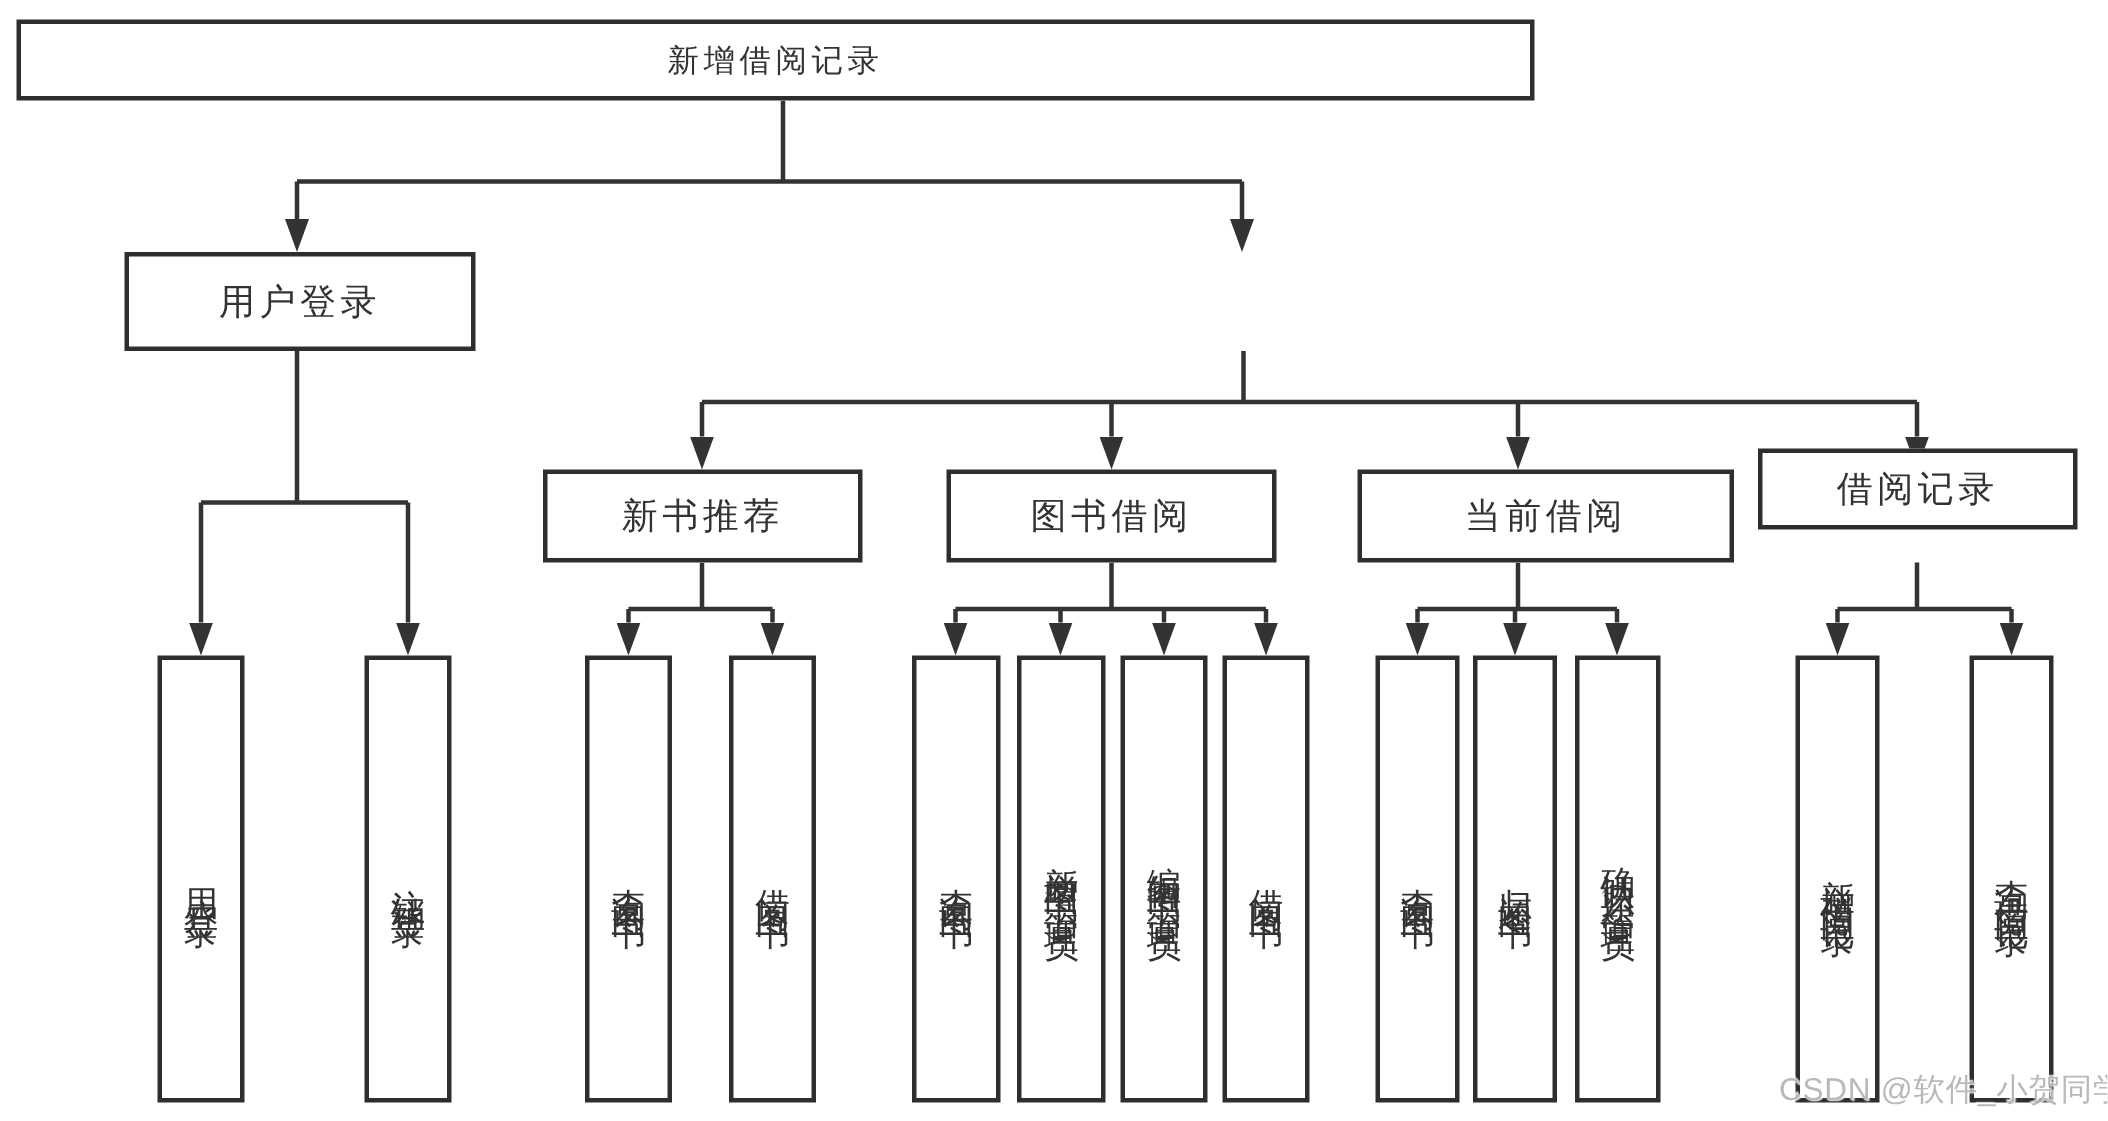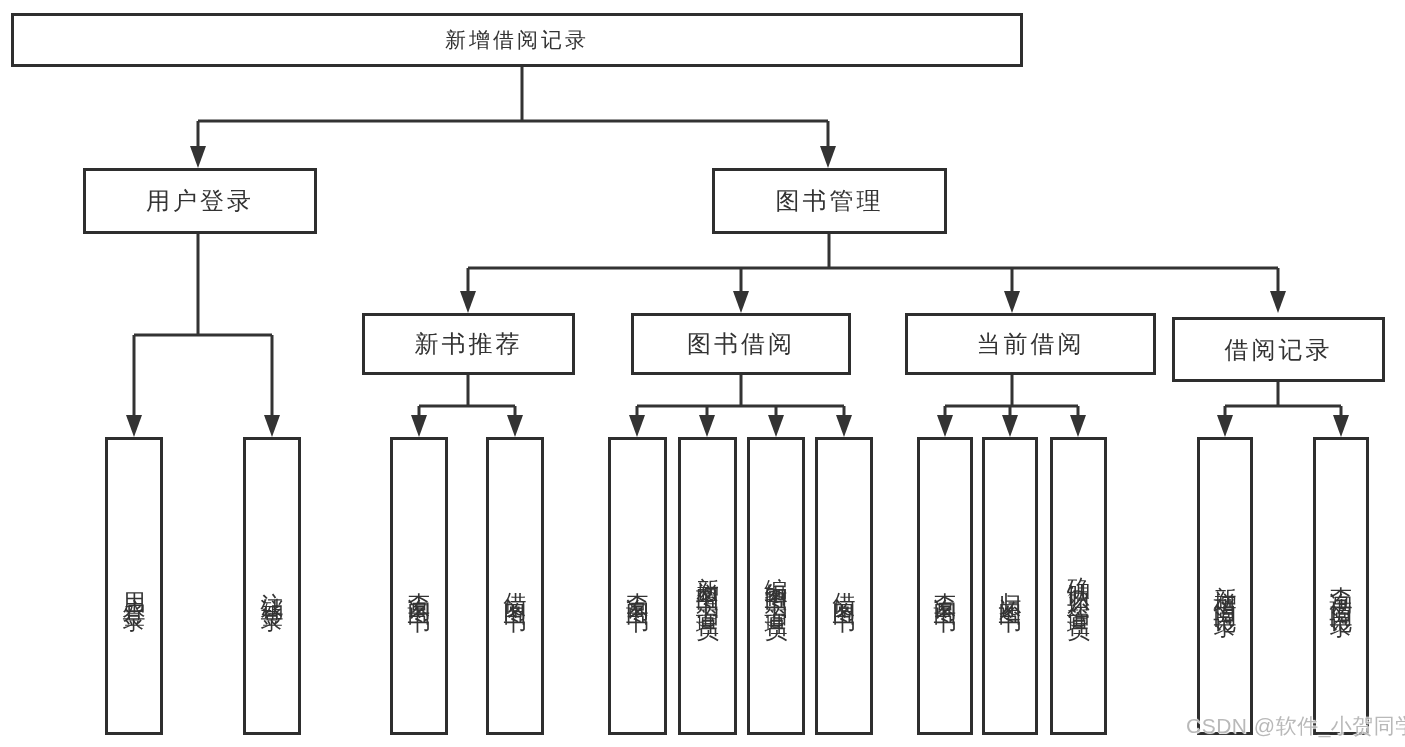--- a/index.html
+++ b/index.html
@@ -70,34 +70,31 @@
     </g>
   </svg>
 
   <div class="box" style="left:11px;top:13px;width:1012px;height:54px;">
     <span class="hl root-l">新增借阅记录</span>
   </div>
 
   <div class="box" style="left:83px;top:168px;width:234px;height:66px;">
     <span class="hl">用户登录</span>
   </div>
-  <div class="box" style="left:712px;top:168px;width:235px;height:66px;">
-    <span class="hl">图书管理</span>
-  </div>
 
   <div class="box" style="left:631px;top:313px;width:220px;height:62px;">
     <span class="hl">图书借阅</span>
   </div>
   <div class="box" style="left:362px;top:313px;width:213px;height:62px;">
     <span class="hl">新书推荐</span>
   </div>
   <div class="box" style="left:905px;top:313px;width:251px;height:62px;">
     <span class="hl">当前借阅</span>
   </div>
-  <div class="box" style="left:1172px;top:317px;width:213px;height:65px;">
+  <div class="box" style="left:1172px;top:299px;width:213px;height:54px;">
     <span class="hl">借阅记录</span>
   </div>
 
   <div class="box" style="left:105px;top:437px;width:58px;height:298px;">
     <span class="vl">用户登录</span>
   </div>
   <div class="box" style="left:243px;top:437px;width:58px;height:298px;">
     <span class="vl">注销登录</span>
   </div>
 

